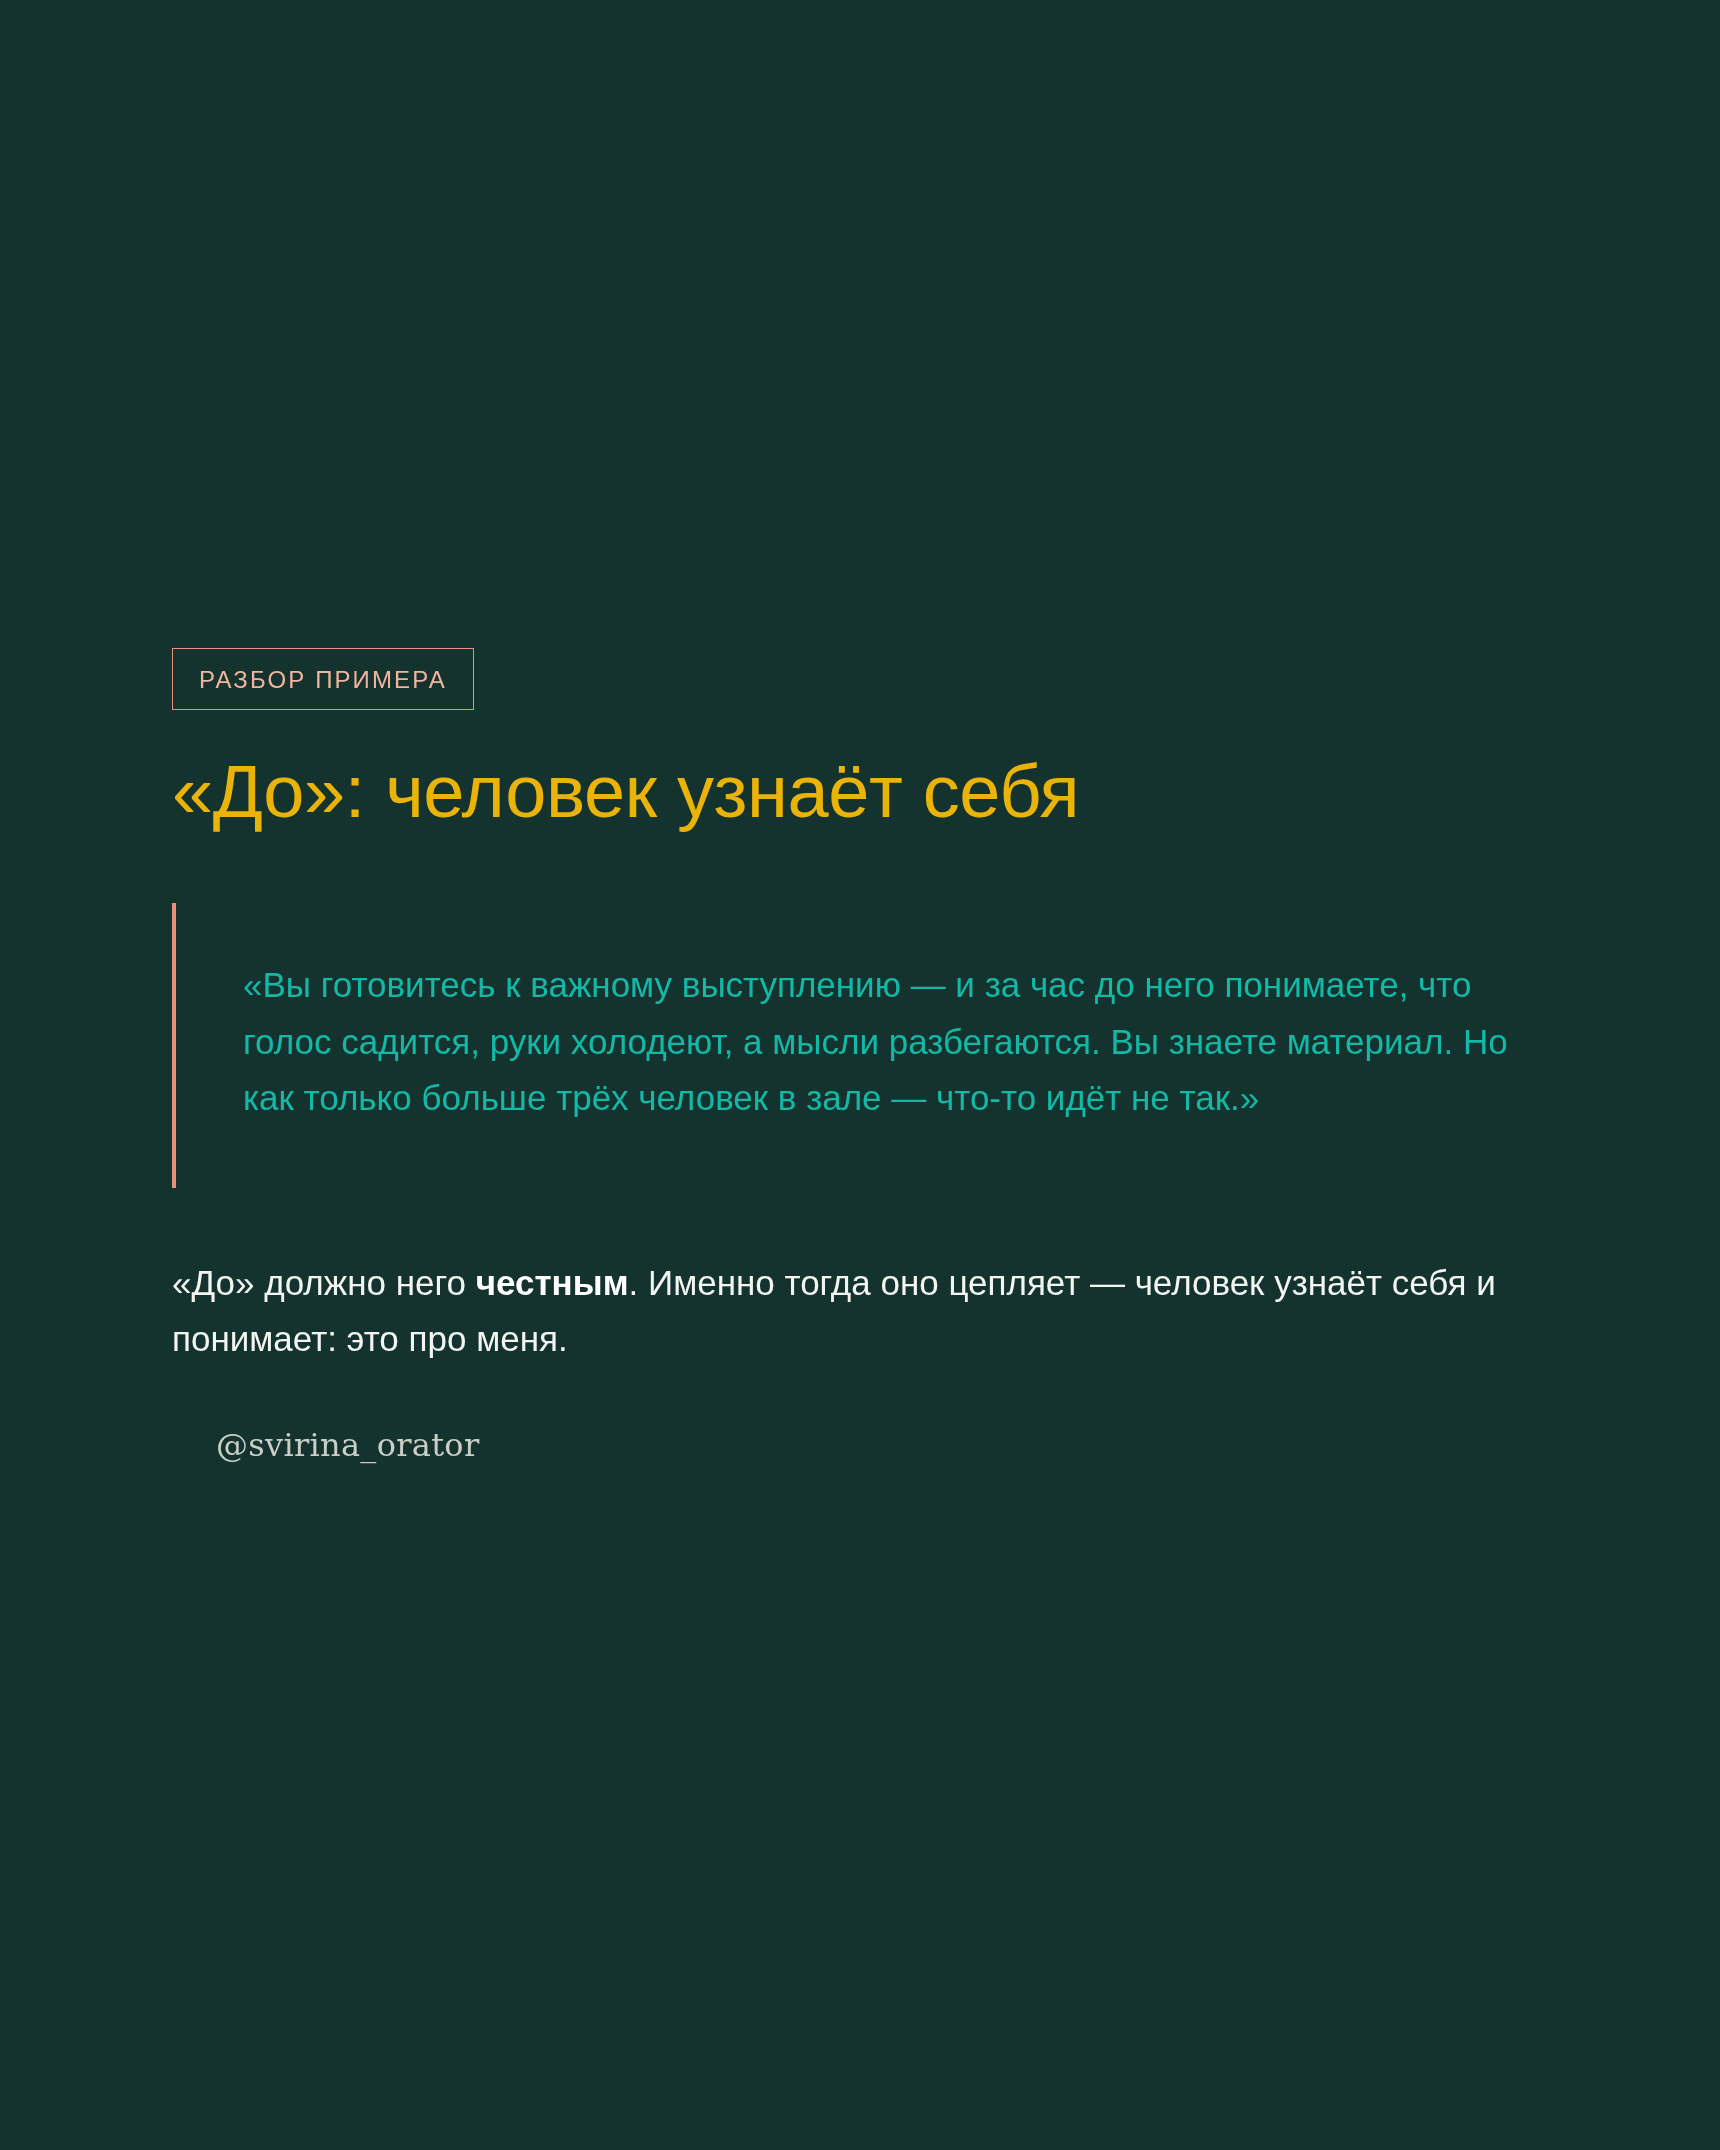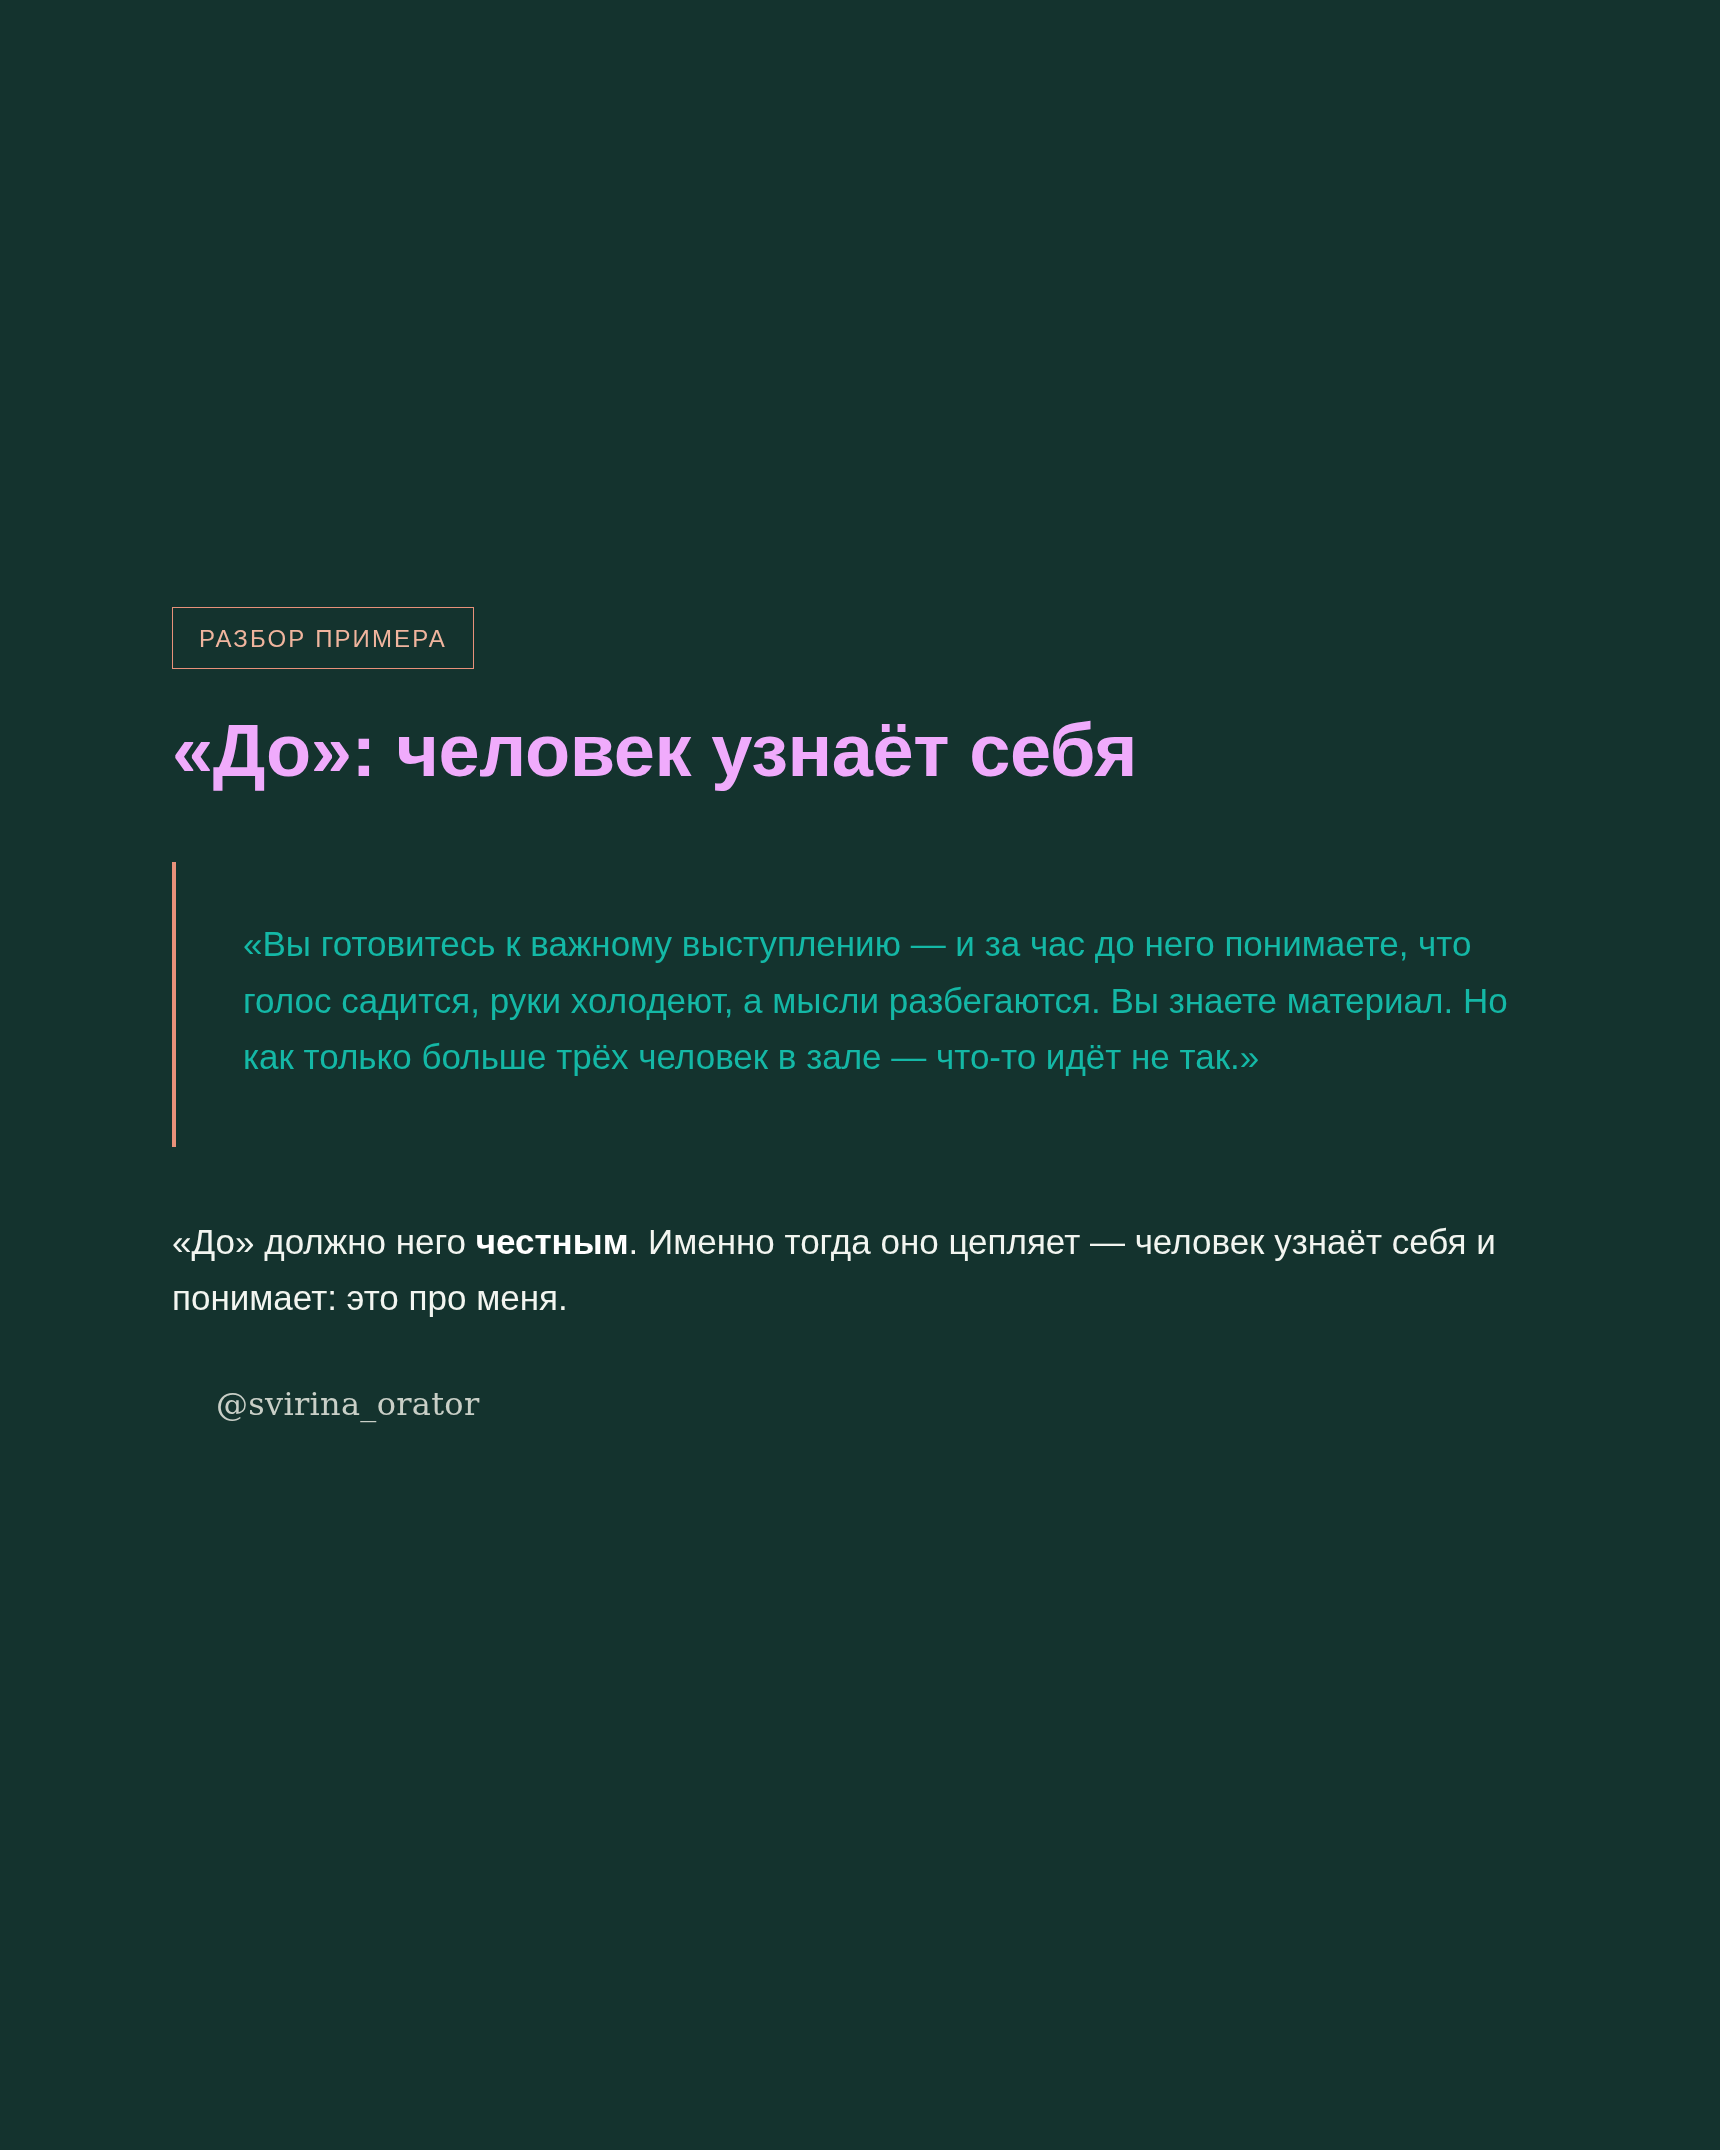--- a/index.html
+++ b/index.html
@@ -29,27 +29,28 @@
   .eyebrow {
     display: inline-block;
     border: 1.7px solid #e8917a;
     color: #f0b59e;
     font-size: 24px;
     letter-spacing: 2.1px;
     padding: 19px 26px 17px 26px;
     line-height: 1;
     text-transform: uppercase;
     background: transparent;
+    margin-top: 41px;
   }
   .title {
     margin-top: 41px;
-    color: #f0abfc;
+    color: #eab308;
     font-size: 74px;
     line-height: 1.12;
-    font-weight: 700;
+    font-weight: 400;
     letter-spacing: -0.4px;
     white-space: nowrap;
   }
   .quote-block {
     margin-top: 69px;
     border-left: 4.3px solid #e8917a;
     padding: 19px 0 26px 67px;
     max-width: 1342px;
   }
   .quote-text {

